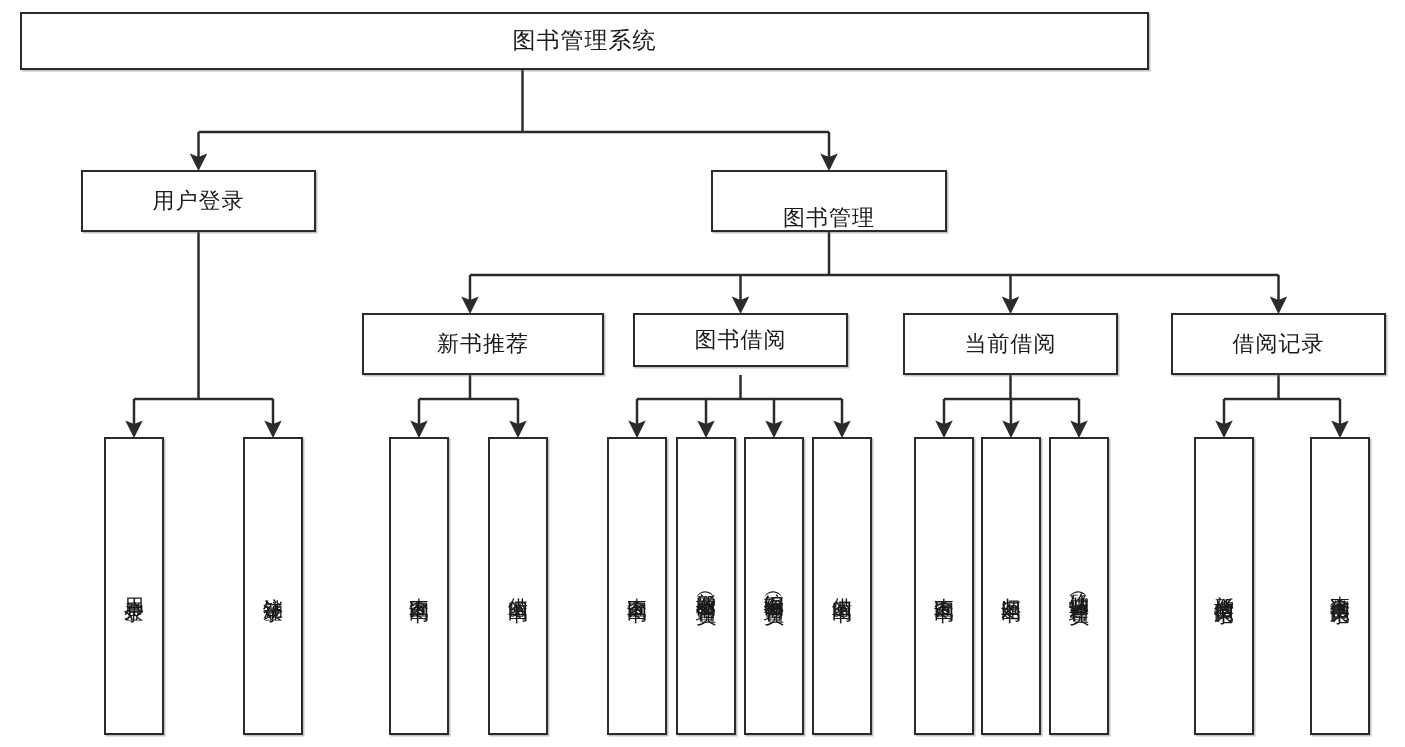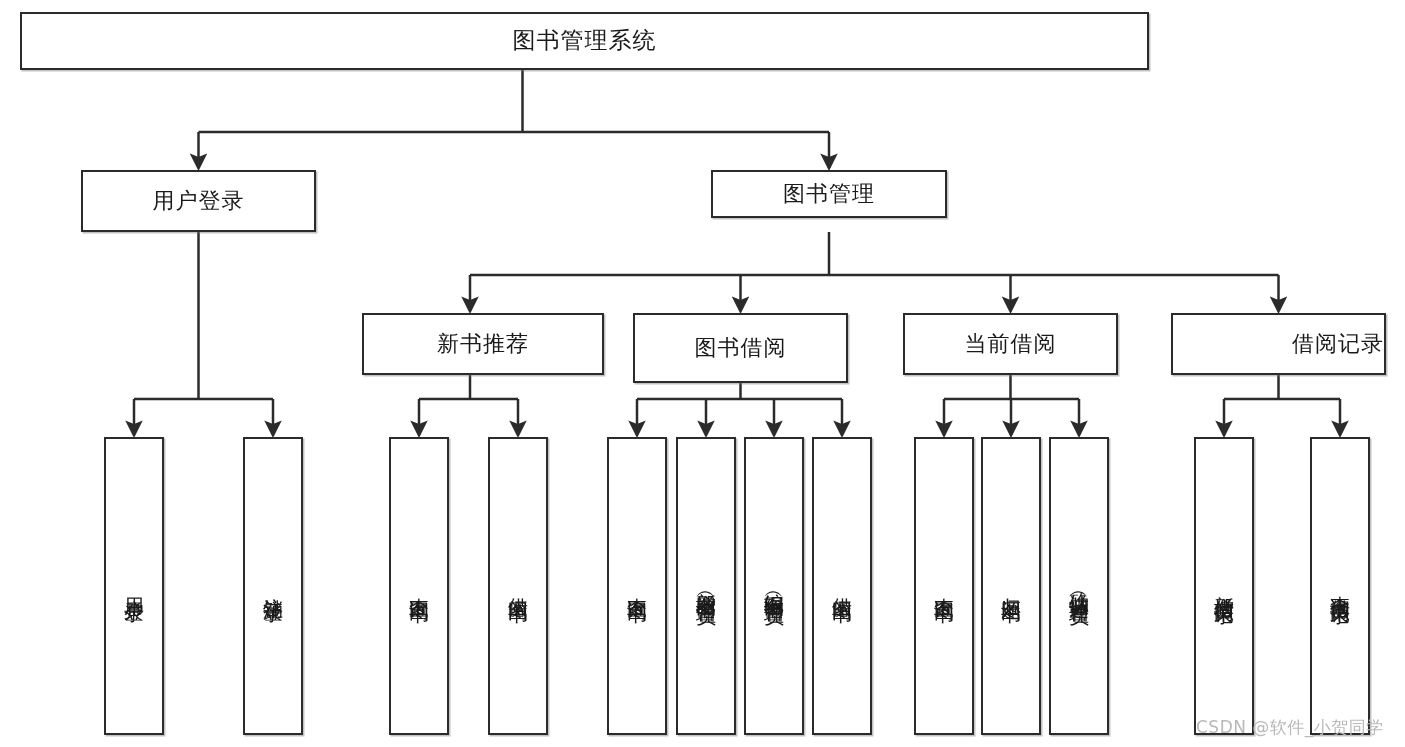--- a/index.html
+++ b/index.html
@@ -112,33 +112,33 @@
       </g>
   </svg>
 
   <div id="nodes-layer">
       <div class="node horizontal root" style="left: 20px; top: 12px; width: 1129px; height: 58px;">
         <span class="label">图书管理系统</span>
       </div>
       <div class="node horizontal" style="left: 81px; top: 170px; width: 235px; height: 62px;">
         <span class="label">用户登录</span>
       </div>
-      <div class="node horizontal" style="left: 711px; top: 170px; width: 236px; height: 48px;">
+      <div class="node horizontal" style="left: 711px; top: 170px; width: 236px; height: 62px; align-items: flex-end;">
         <span class="label">图书管理</span>
       </div>
       <div class="node horizontal" style="left: 362px; top: 313px; width: 242px; height: 62px;">
         <span class="label">新书推荐</span>
       </div>
-      <div class="node horizontal" style="left: 633px; top: 313px; width: 215px; height: 70px;">
+      <div class="node horizontal" style="left: 633px; top: 313px; width: 215px; height: 54px;">
         <span class="label">图书借阅</span>
       </div>
       <div class="node horizontal" style="left: 903px; top: 313px; width: 215px; height: 62px;">
         <span class="label">当前借阅</span>
       </div>
-      <div class="node horizontal" style="left: 1171px; top: 313px; width: 215px; height: 62px; justify-content: flex-end;">
+      <div class="node horizontal" style="left: 1171px; top: 313px; width: 215px; height: 62px;">
         <span class="label">借阅记录</span>
       </div>
       <div class="node vertical" style="left: 104px; top: 437px; width: 60px; height: 298px;">
         <span class="label">用户登录</span>
       </div>
       <div class="node vertical" style="left: 243px; top: 437px; width: 60px; height: 298px;">
         <span class="label">注销登录</span>
       </div>
       <div class="node vertical" style="left: 389px; top: 437px; width: 60px; height: 298px;">
         <span class="label">查询图书</span>
@@ -168,14 +168,13 @@
         <span class="label">确认归还（管理员）</span>
       </div>
       <div class="node vertical" style="left: 1194px; top: 437px; width: 60px; height: 298px;">
         <span class="label">新增借阅记录</span>
       </div>
       <div class="node vertical" style="left: 1310px; top: 437px; width: 60px; height: 298px;">
         <span class="label">查询借阅记录</span>
       </div>
     </div>
 
-  <div class="watermark" style="left:1196px; top:716px;">CSDN @软件_小贺同学</div>
 </div>
 
 </body></html>

